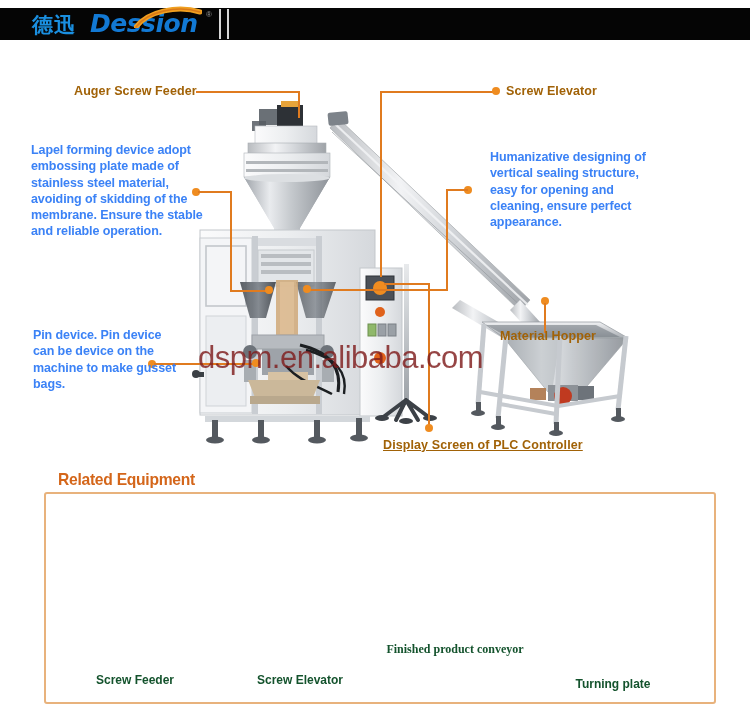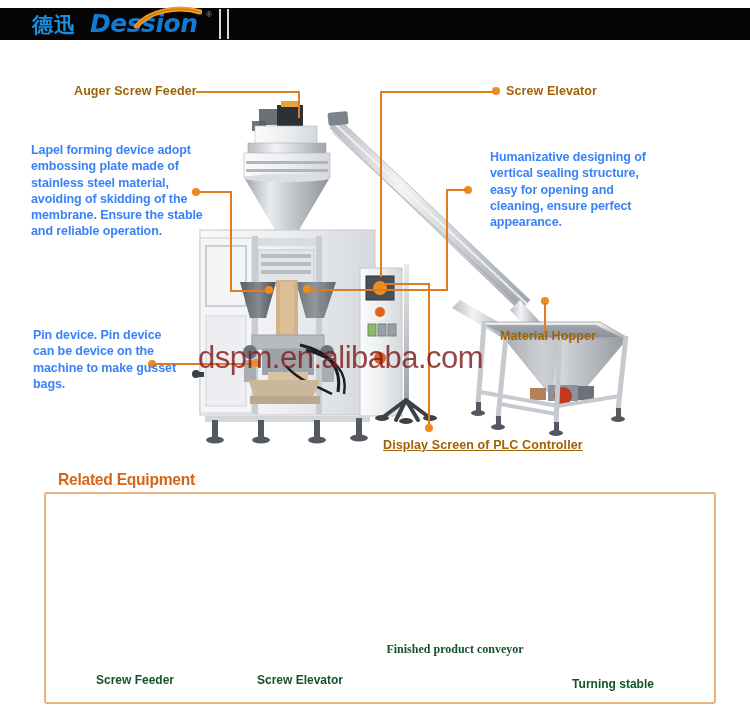--- a/index.html
+++ b/index.html
@@ -371,13 +371,13 @@
 <div class="para" style="left:33px;top:327px;width:150px;">Pin device. Pin device can be device on the machine to make gusset bags.</div>
 
 <div class="watermark">dspm.en.alibaba.com</div>
 
 <div class="rel-title">Related Equipment</div>
 <div class="rel-box"></div>
 
 <div class="cap" style="left:45px;top:673px;width:180px;">Screw Feeder</div>
 <div class="cap" style="left:215px;top:673px;width:170px;">Screw Elevator</div>
 <div class="cap" style="left:364px;top:642px;width:182px;font-family:Liberation Serif, serif;">Finished product conveyor</div>
-<div class="cap" style="left:538px;top:677px;width:150px;">Turning stable</div>
+<div class="cap" style="left:538px;top:677px;width:150px;">Turning plate</div>
 
 </body></html>

